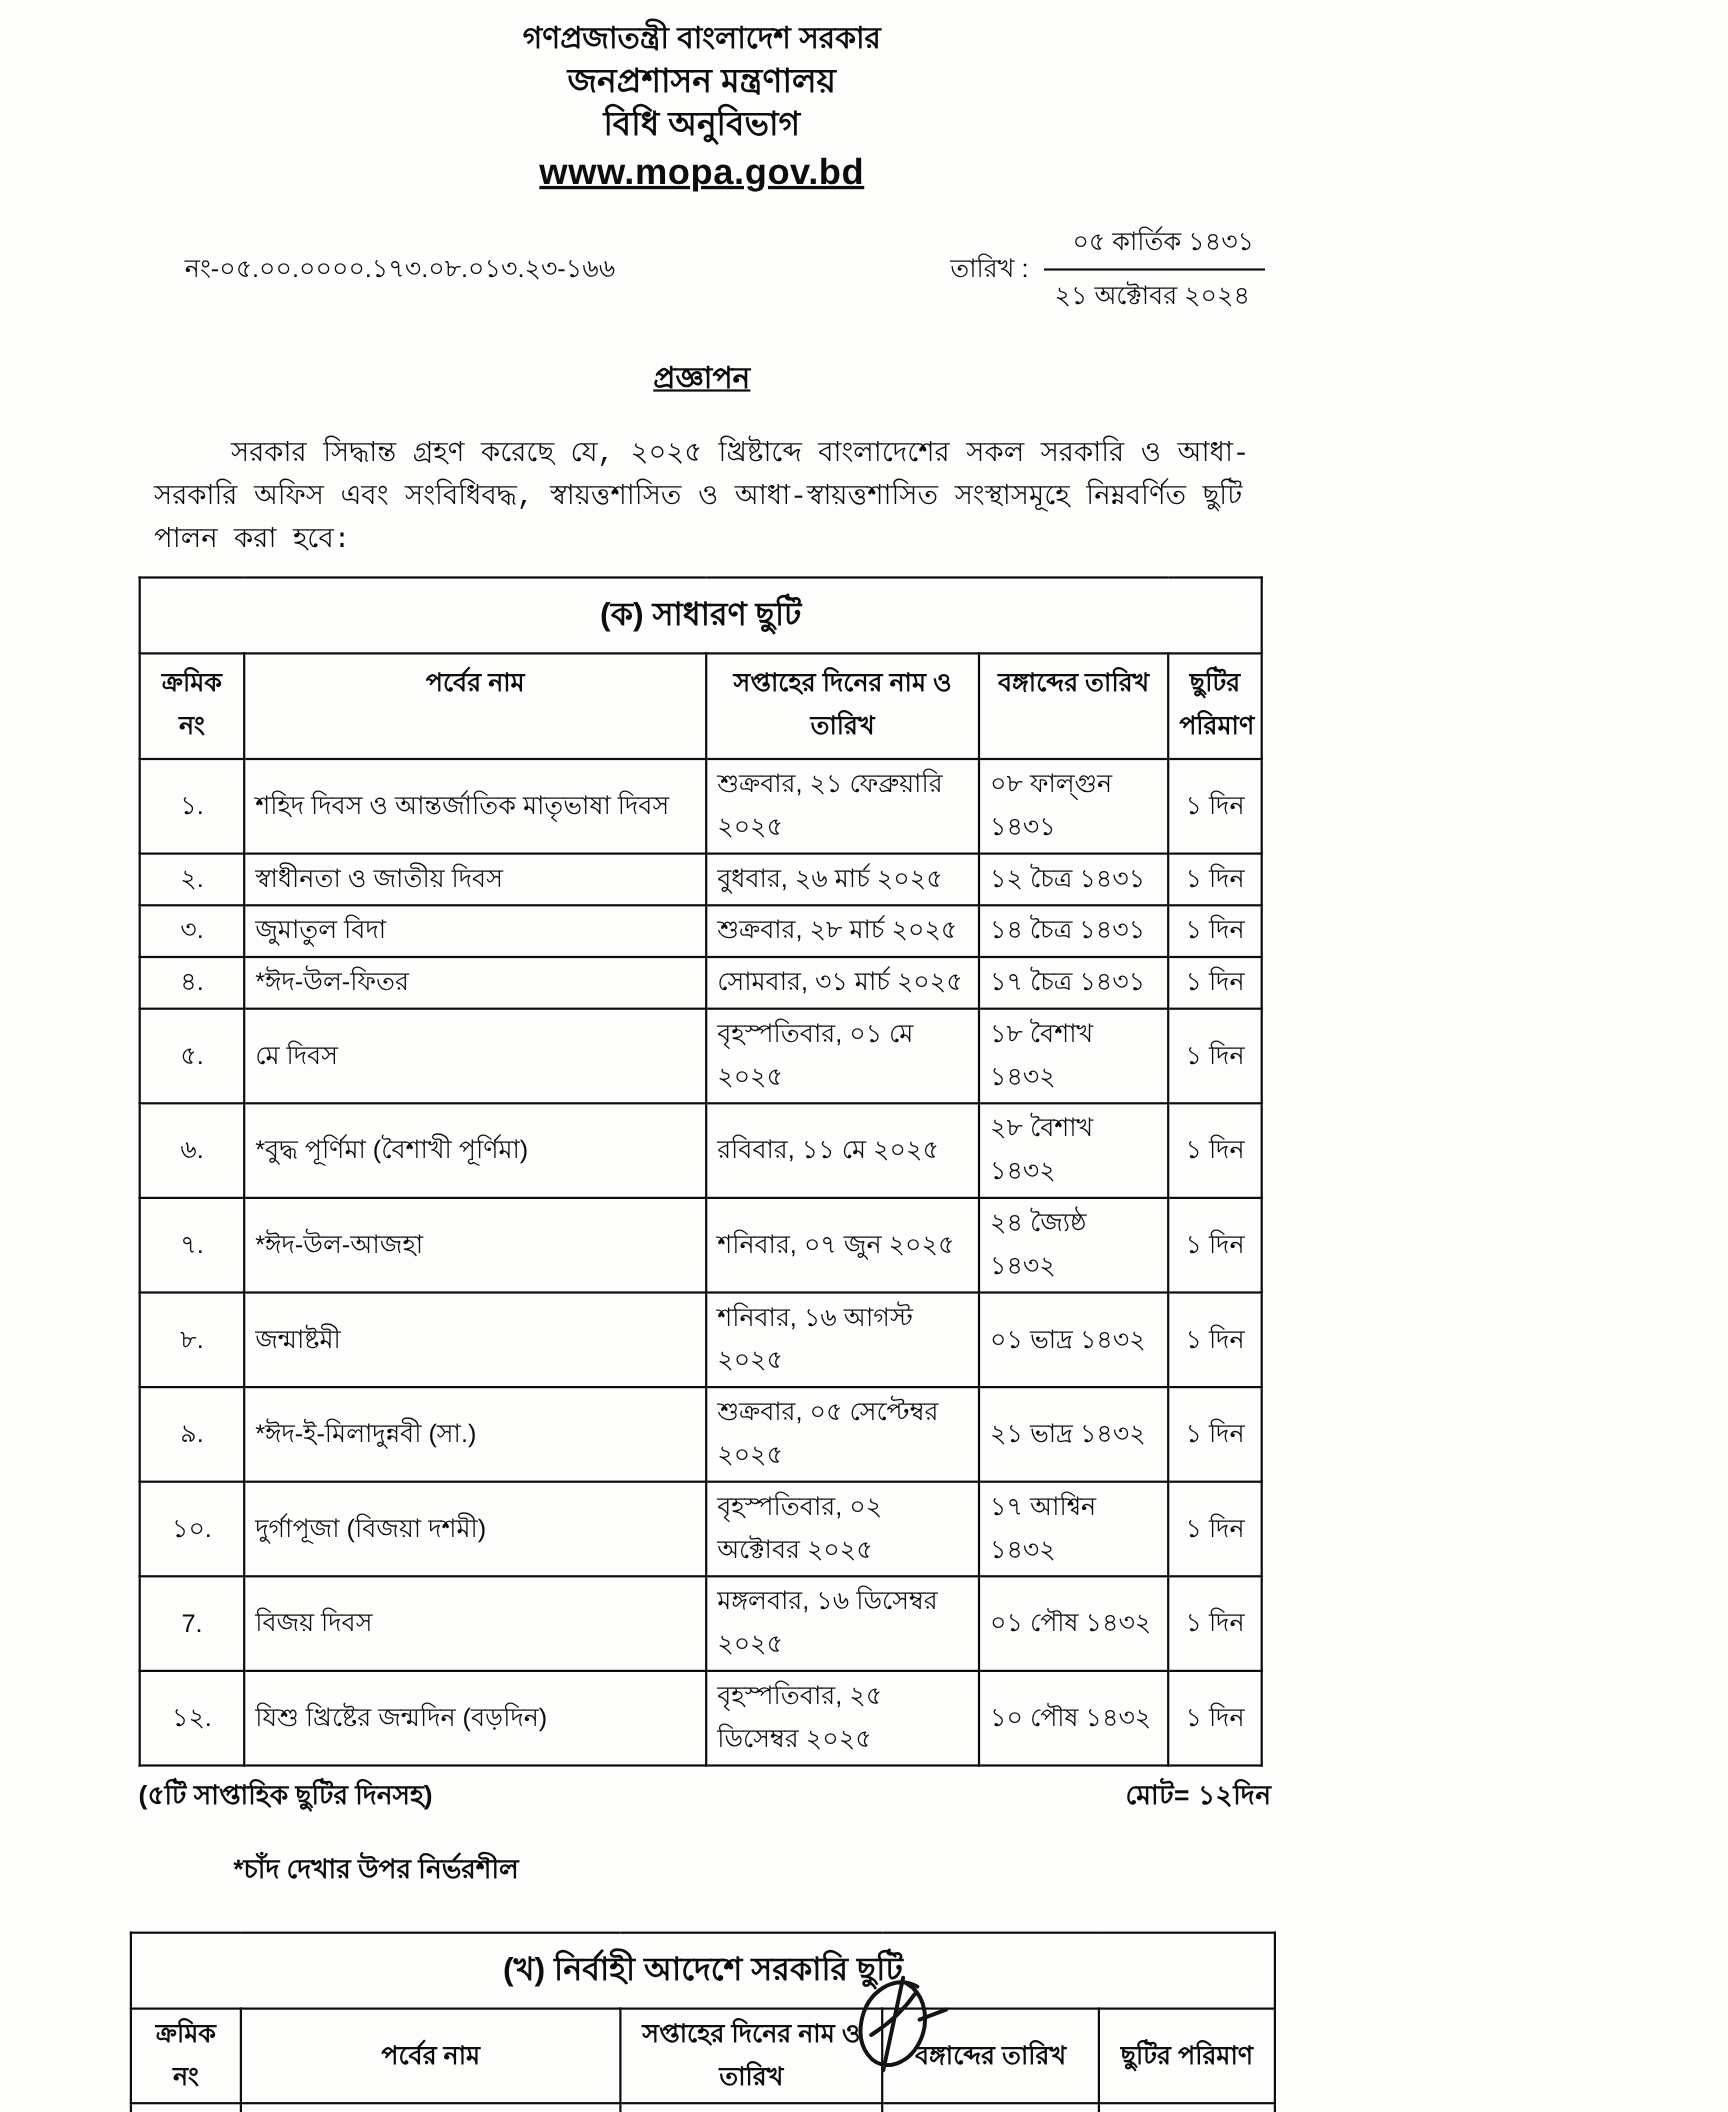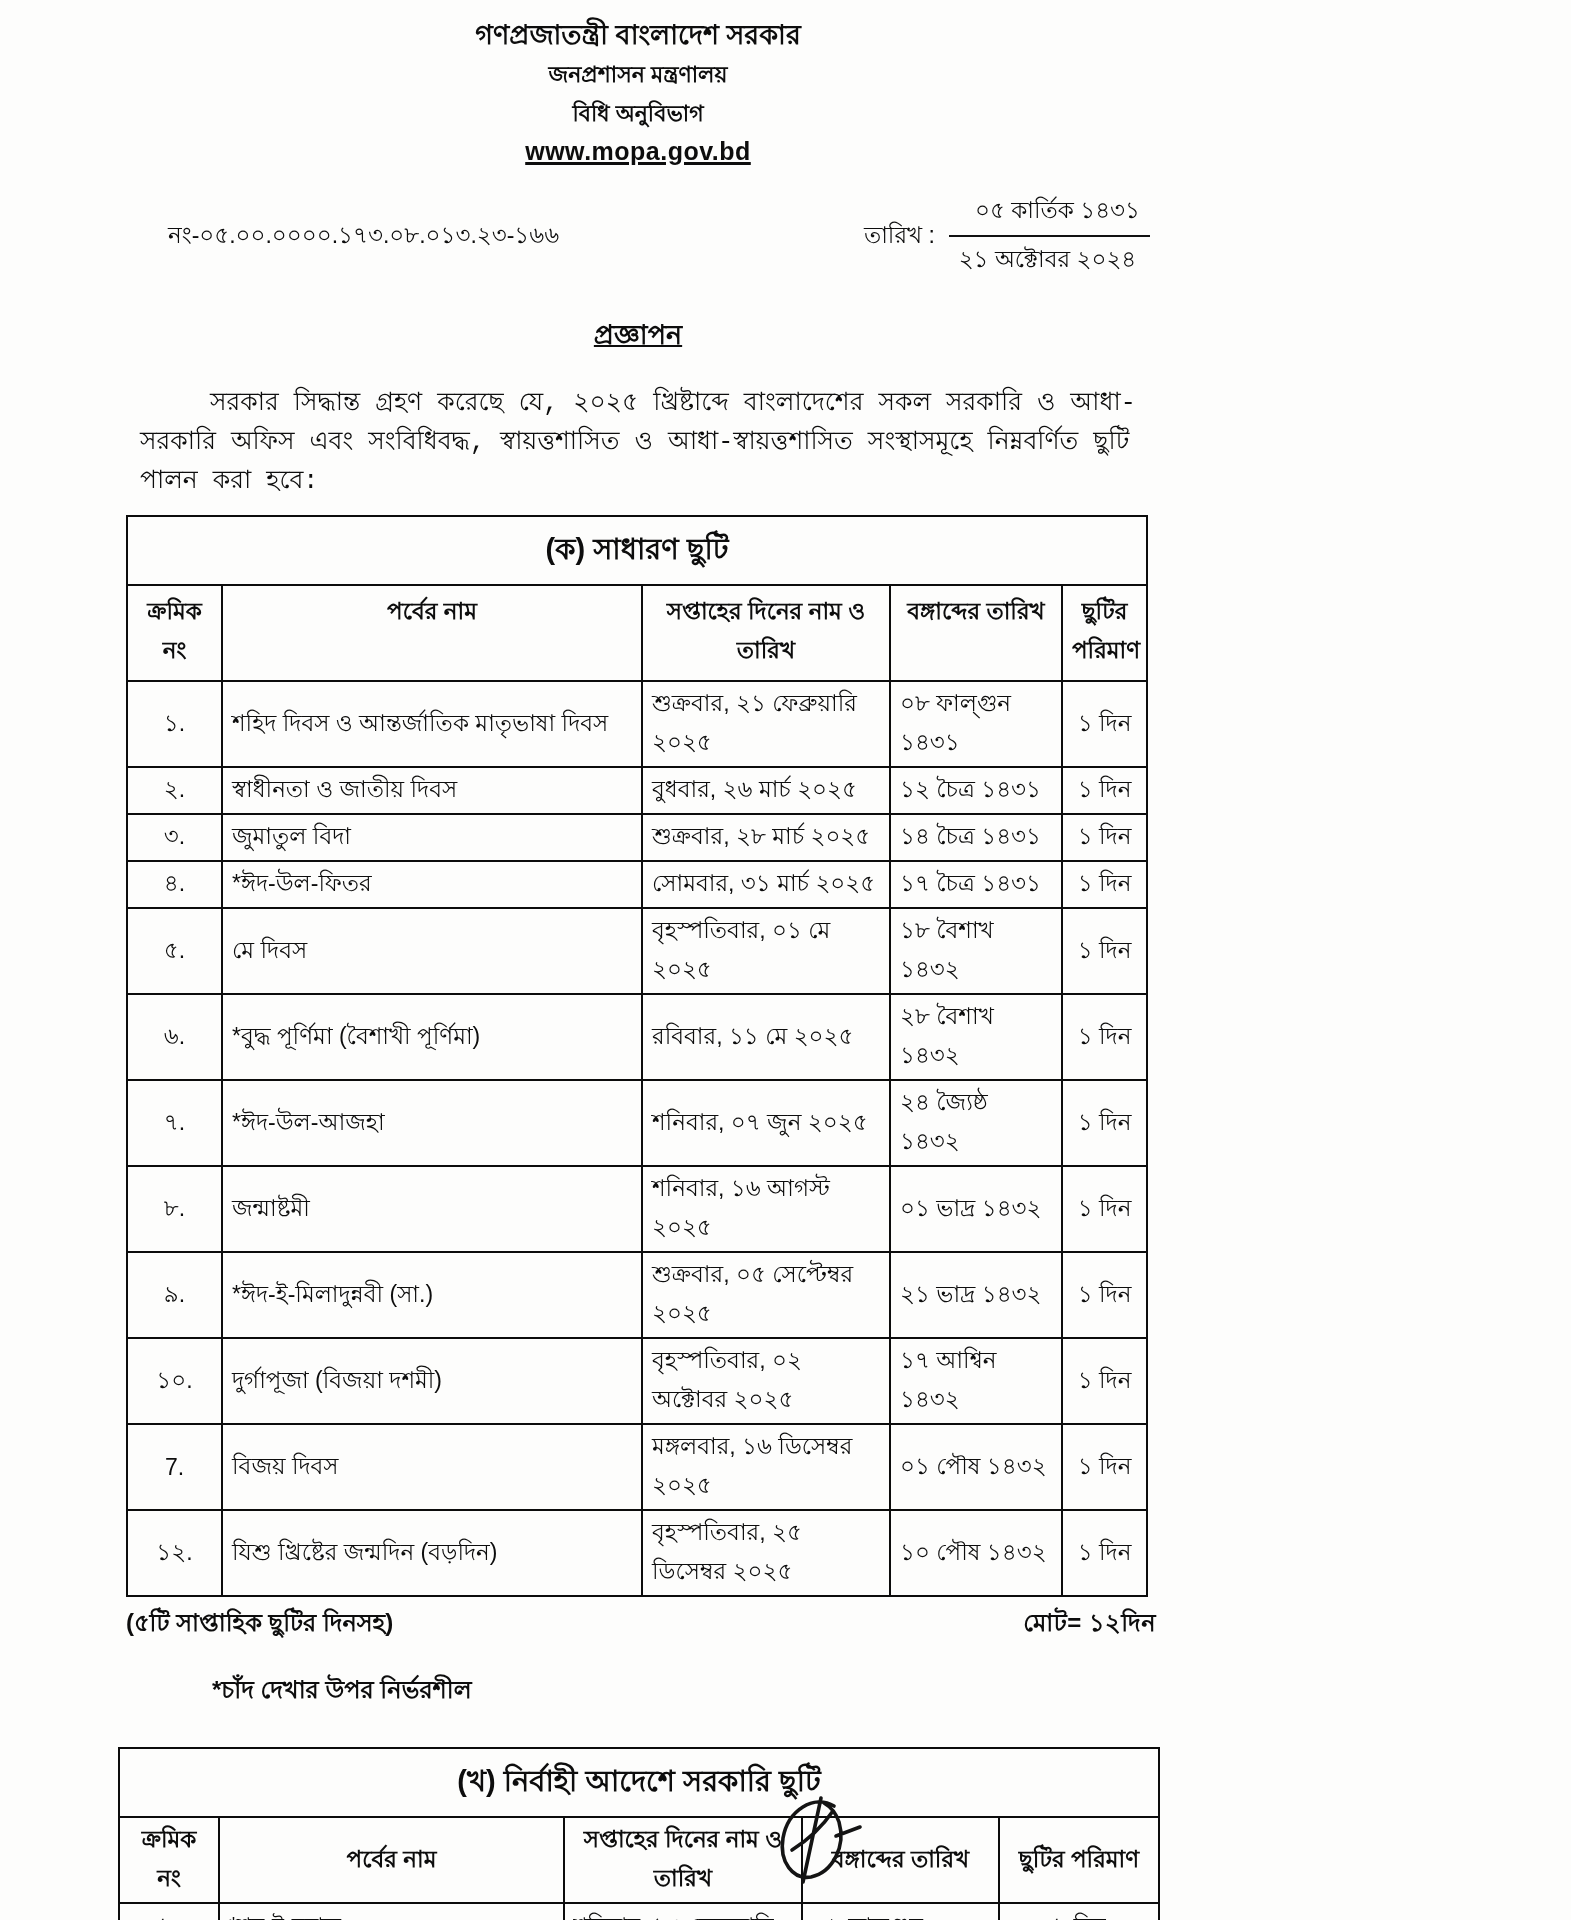--- a/index.html
+++ b/index.html
@@ -9,22 +9,22 @@
     color:#0d0d0d;
     font-family:"Liberation Sans","DejaVu Sans",sans-serif;
     position:relative;
     overflow:hidden;
   }
   .page{position:relative;margin:16px 0 0 126px;width:1024px;}
 
   
   .letterhead{text-align:center;}
   .lh-line{font-weight:bold;font-size:27px;line-height:39px;}
-  .lh-line.small{font-size:22px;}
-  .website{display:inline-block;margin-top:4px;font-size:25px;font-weight:bold;
+  .lh-line.small{font-size:30px;}
+  .website{display:inline-block;margin-top:4px;font-size:33px;font-weight:bold;
     text-decoration:underline;text-decoration-thickness:2.5px;letter-spacing:.5px;}
 
   
   .memo-row{display:flex;justify-content:space-between;align-items:center;margin-top:26px;font-size:23px;}
   .memo-number{padding-left:42px;}
   .date-block{display:flex;align-items:center;gap:14px;}
   .date-frac{display:inline-block;text-align:center;font-size:23px;}
   .frac-top{display:block;padding:0 10px 4px 26px;border-bottom:2px solid #111;}
   .frac-bottom{display:block;padding:4px 10px 0 6px;}
 

